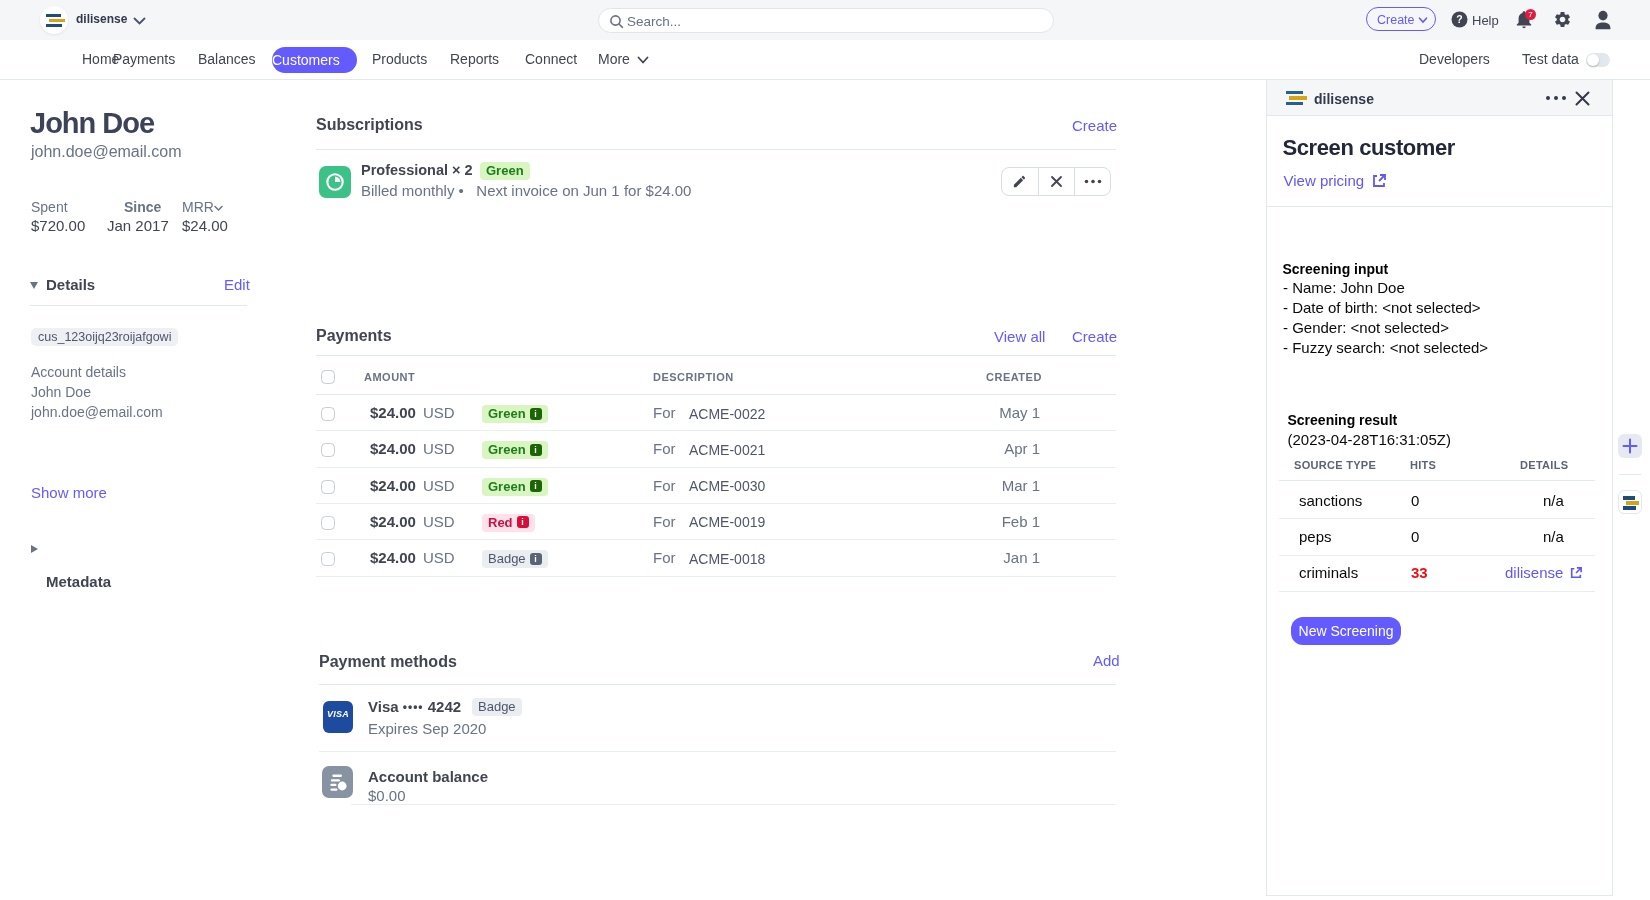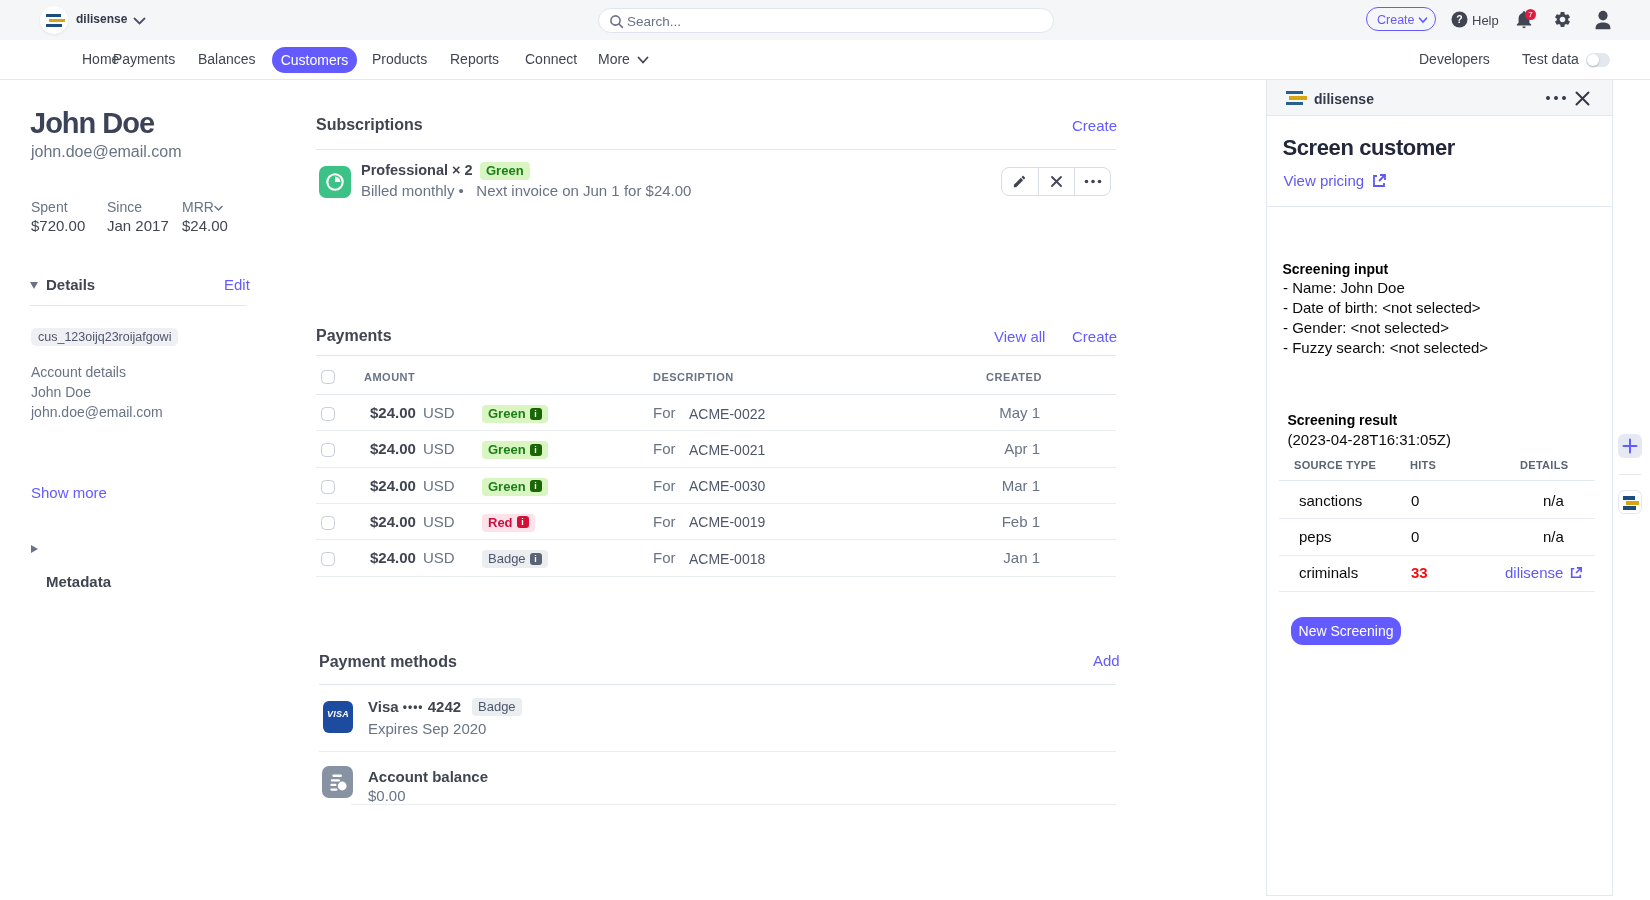--- a/index.html
+++ b/index.html
@@ -7,21 +7,21 @@
     font-family:"Liberation Sans", sans-serif; }
   .abs { position:absolute; }
   #stage { position:relative; width:1650px; height:900px; background:#fff; }
 
   
   #topbar { left:0; top:0; width:1650px; height:40px; background:#f5f6f8; }
   #navbar { left:0; top:40px; width:1650px; height:40px; background:#fff; border-bottom:1px solid #e3e8ee; }
 
   .navitem { position:absolute; top:51px; font-size:14px; color:#414552; font-weight:400; }
   #custpill { position:absolute; left:272px; top:47px; width:85px; height:26px; border-radius:13px;
-    background:#635bff; color:#fff; font-size:14px; text-align:center; line-height:26px; }
+    background:#635bff; color:#fff; font-size:14px; line-height:26px; }
 
   
   #search { left:598px; top:8px; width:456px; height:25px; background:#fff; border:1px solid #e0e5eb;
     border-radius:13px; }
   #search .ph { position:absolute; left:28px; top:5px; font-size:13.5px; color:#687385; }
 
   
   #createbtn { left:1366px; top:7px; width:70px; height:24px; border:1px solid #635bff; border-radius:12px;
     color:#635bff; font-size:12.5px; font-weight:500; }
   #createbtn span { position:absolute; left:10px; top:4.5px; }
@@ -160,21 +160,21 @@
   <div class="navitem" style="left:1419px;">Developers</div>
   <div class="navitem" style="left:1522px;">Test data</div>
   <div id="toggle" class="abs">
       <div class="knob"></div>
     </div>
 
   <div class="abs h1" style="left:30px;top:106.5px;">John Doe</div>
   <div class="abs gray" style="left:31px;top:143px;font-size:16px;">john.doe@email.com</div>
 
   <div class="abs lbl" style="left:31px;top:199px;">Spent</div>
-  <div class="abs lbl" style="left:107px;top:199px;">Since</div>
+  <div class="abs lbl" style="left:124px;top:199px;font-weight:bold;">Since</div>
   <div class="abs lbl" style="left:182px;top:199px;">MRR</div>
   <svg class="abs" style="left:214px;top:205px;" width="9" height="7" viewBox="0 0 9 7">
       <path d="M1 1.5 L4.5 5 L8 1.5" stroke="#687385" stroke-width="1.5" fill="none" stroke-linecap="round"></path>
     </svg>
   <div class="abs val" style="left:31px;top:217px;">$720.00</div>
   <div class="abs val" style="left:107px;top:217px;">Jan 2017</div>
   <div class="abs val" style="left:182px;top:217px;">$24.00</div>
 
   <div class="abs tri-down" style="left:29.5px;top:282px;"></div>
   <div class="abs" style="left:46px;top:276px;font-size:15px;font-weight:700;color:#414552;">Details</div>

